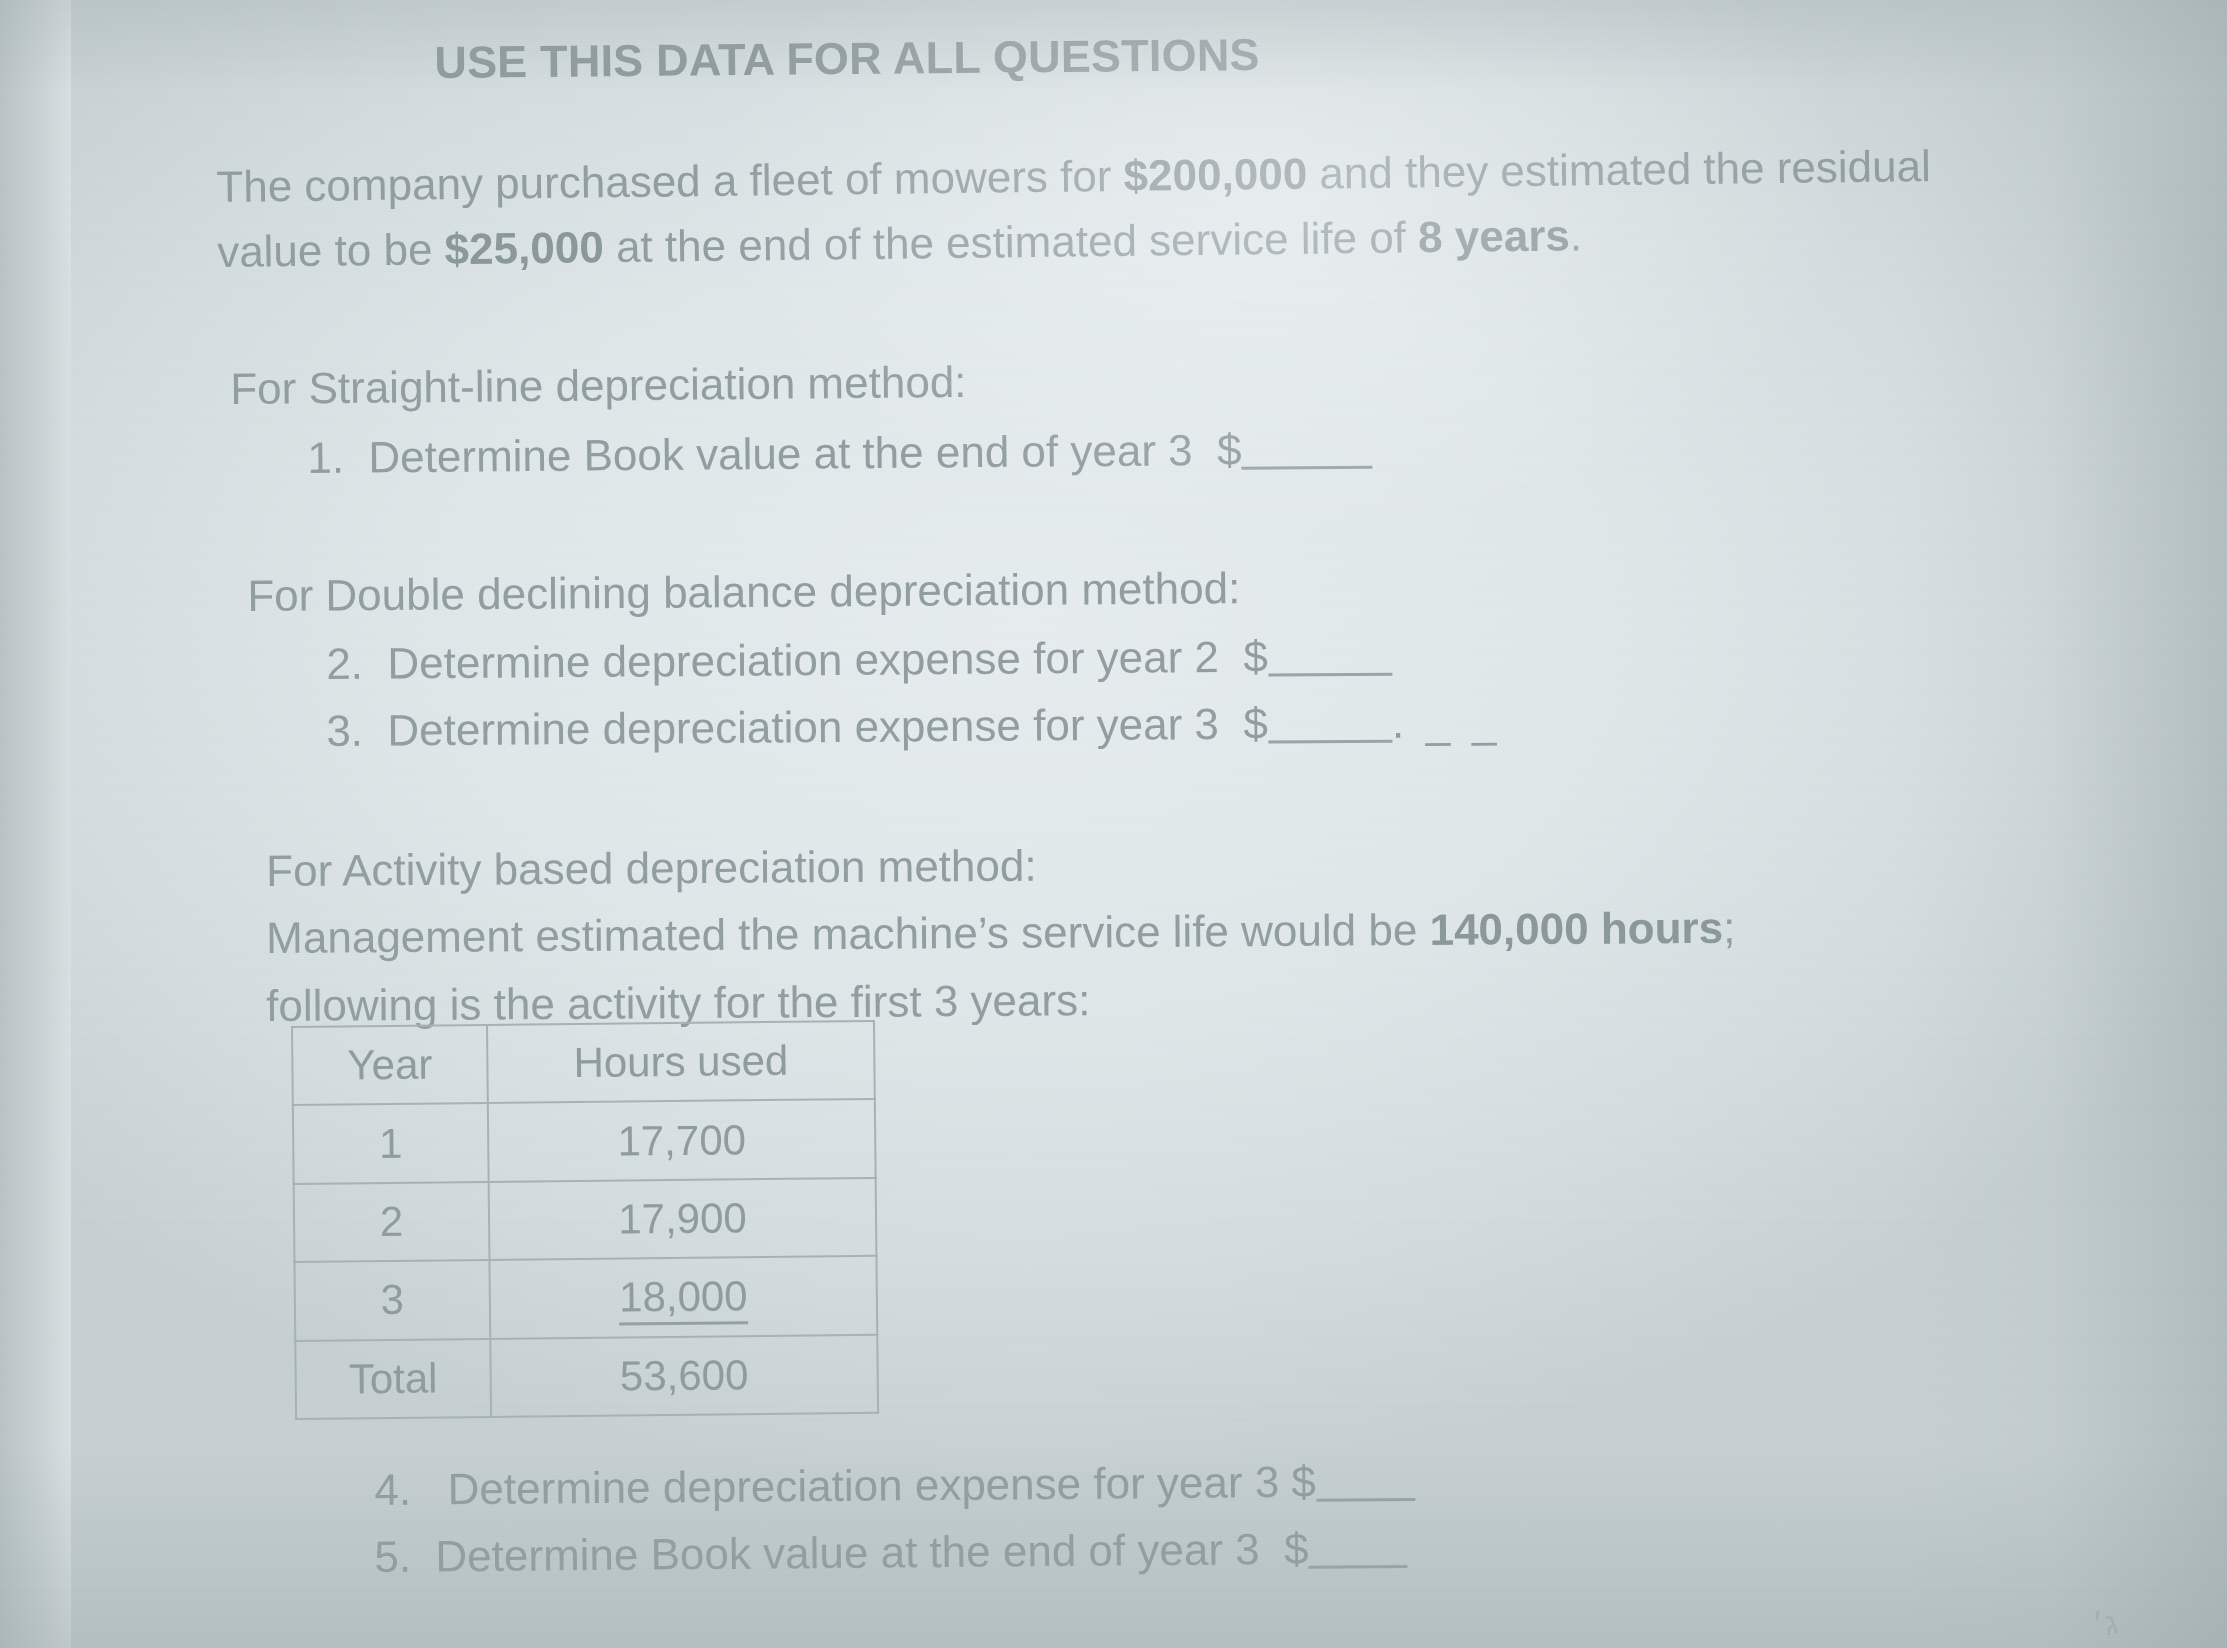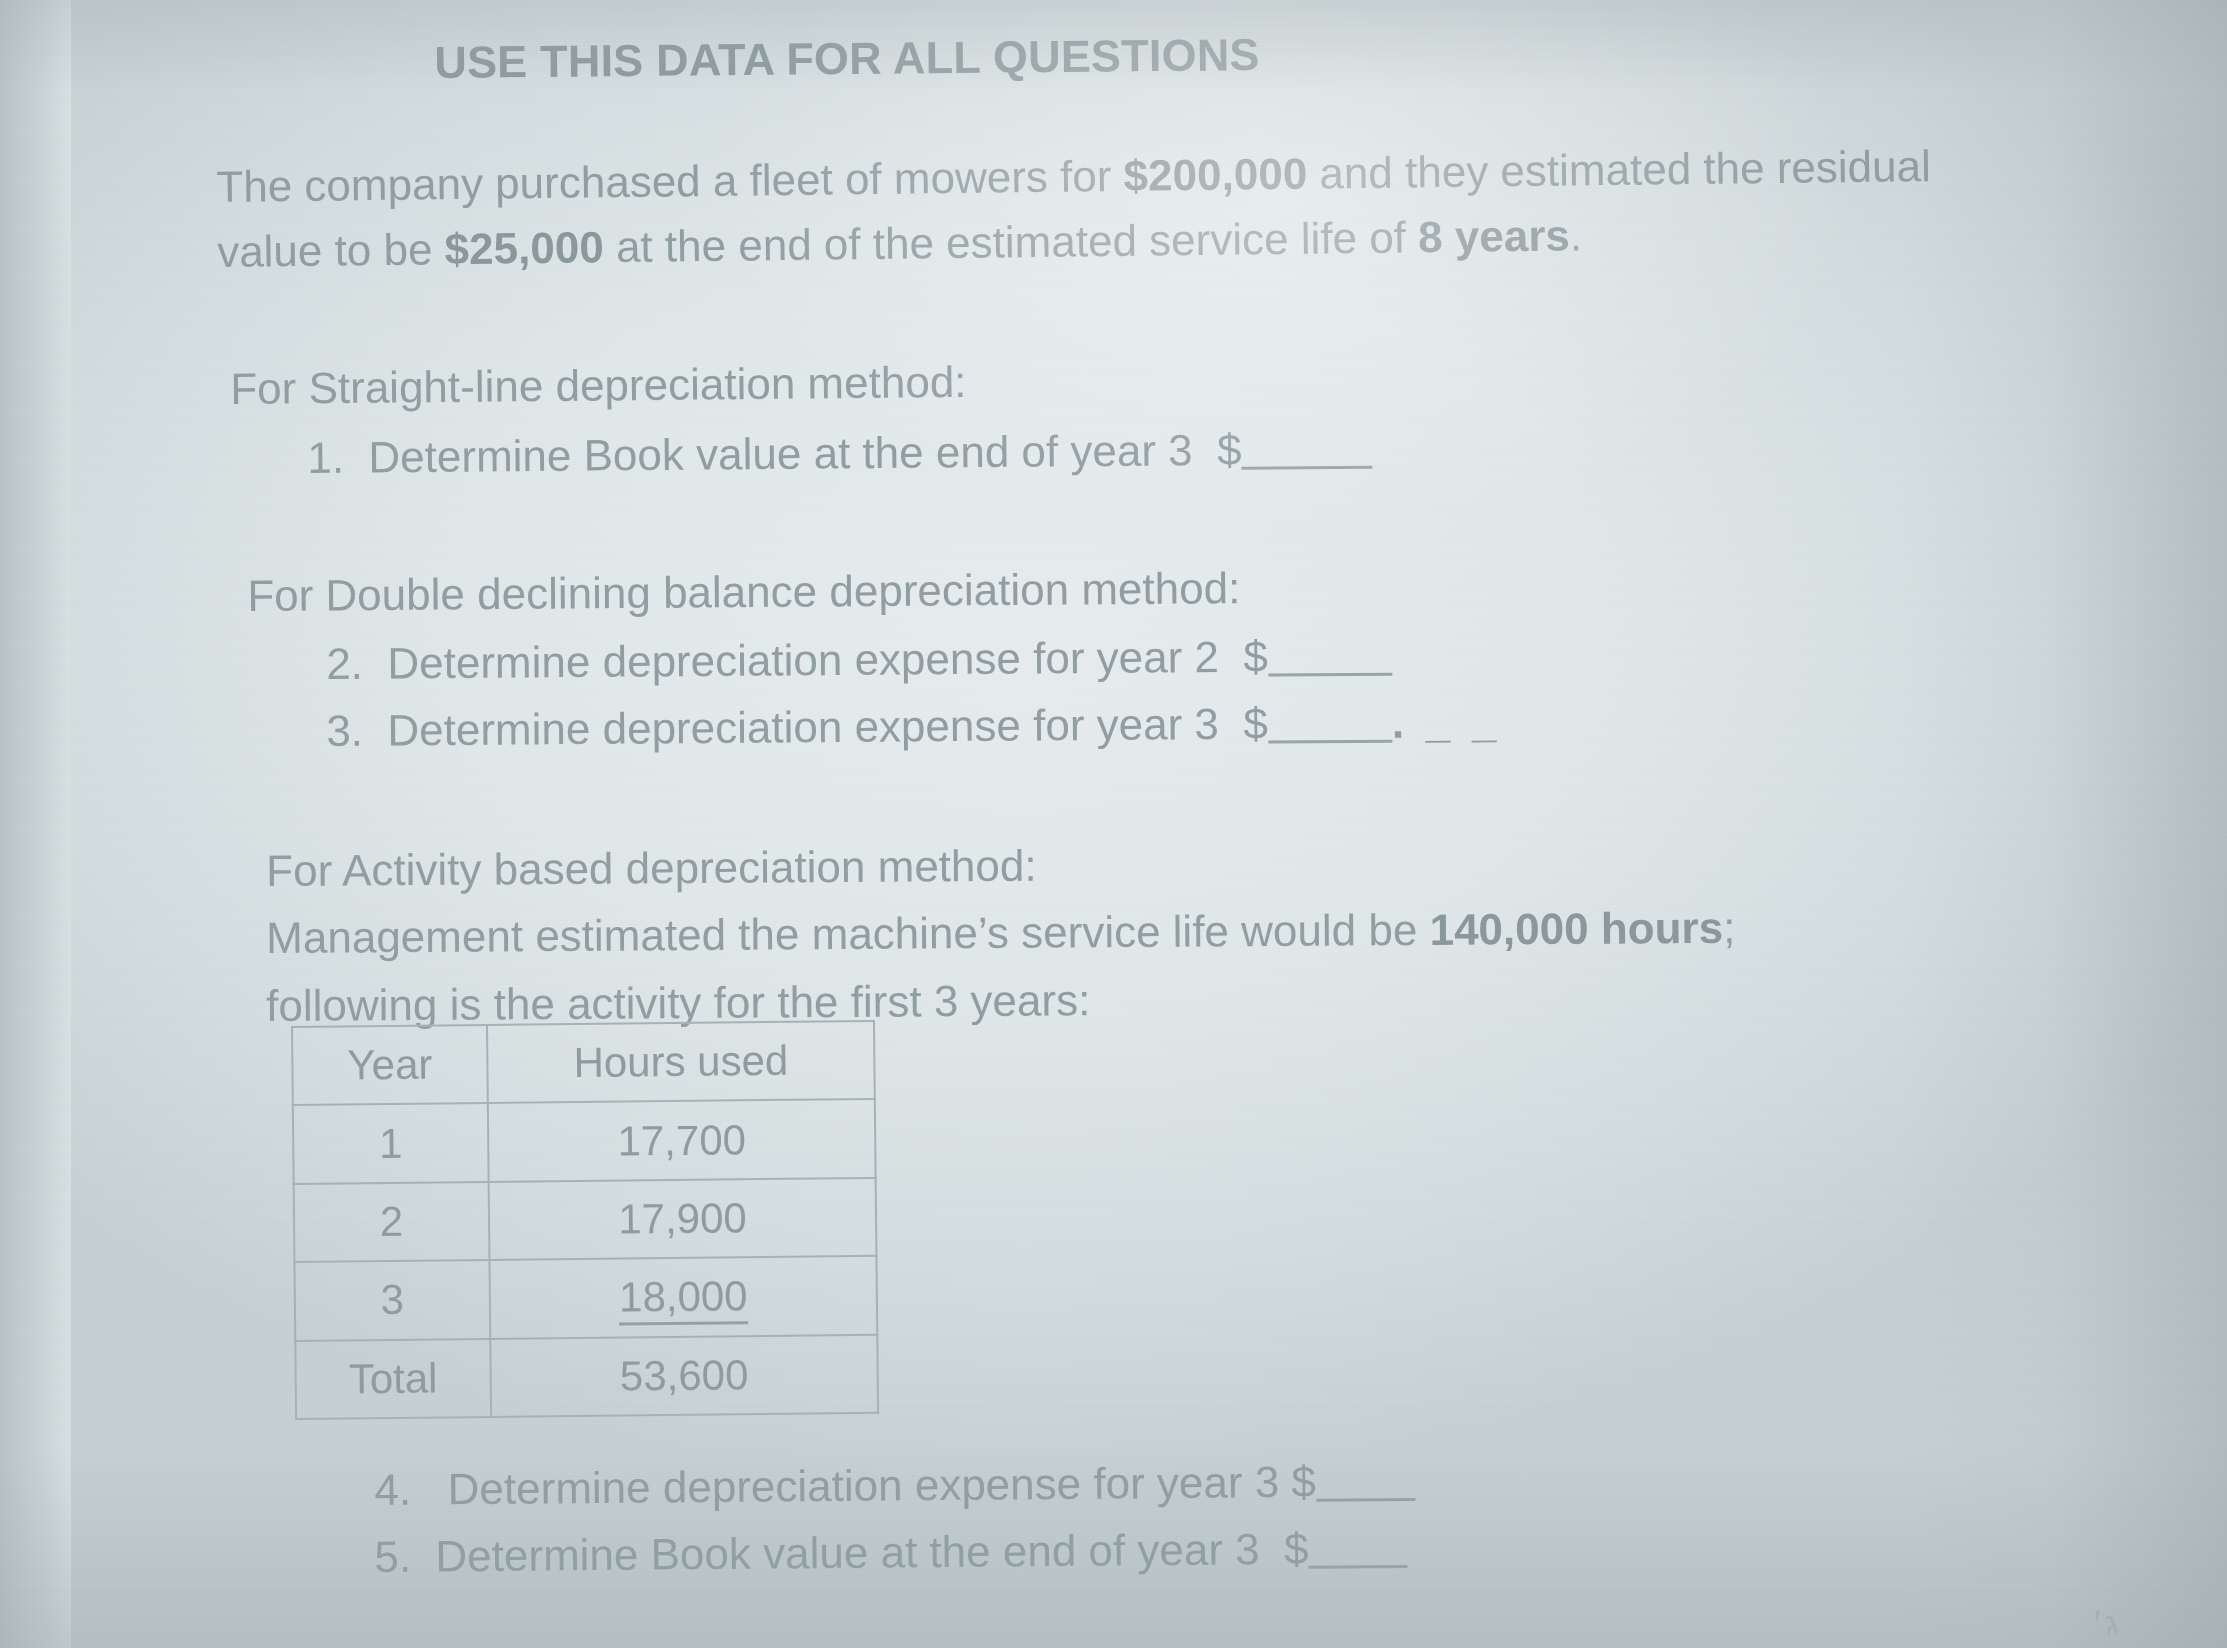--- a/index.html
+++ b/index.html
@@ -127,21 +127,21 @@
 
   .blank {
     display: inline-block;
     border-bottom: 3.1px solid #97a4a8;
     height: 31px;
     vertical-align: -4.7px;
   }
   .blank.w-long  { width: 131px; }
   .blank.w-med   { width: 124px; }
   .blank.w-short { width: 99px; }
-  .dashes { letter-spacing: 4.7px; font-weight: bold; }
+  .dashes { letter-spacing: 4.7px; }
 
   
   .tbl-wrap {
     position: absolute;
     left: 291px; top: 1026px;
     transform: rotate(-0.6deg);
     transform-origin: left top;
   }
   table.hours {
     border-collapse: collapse;

